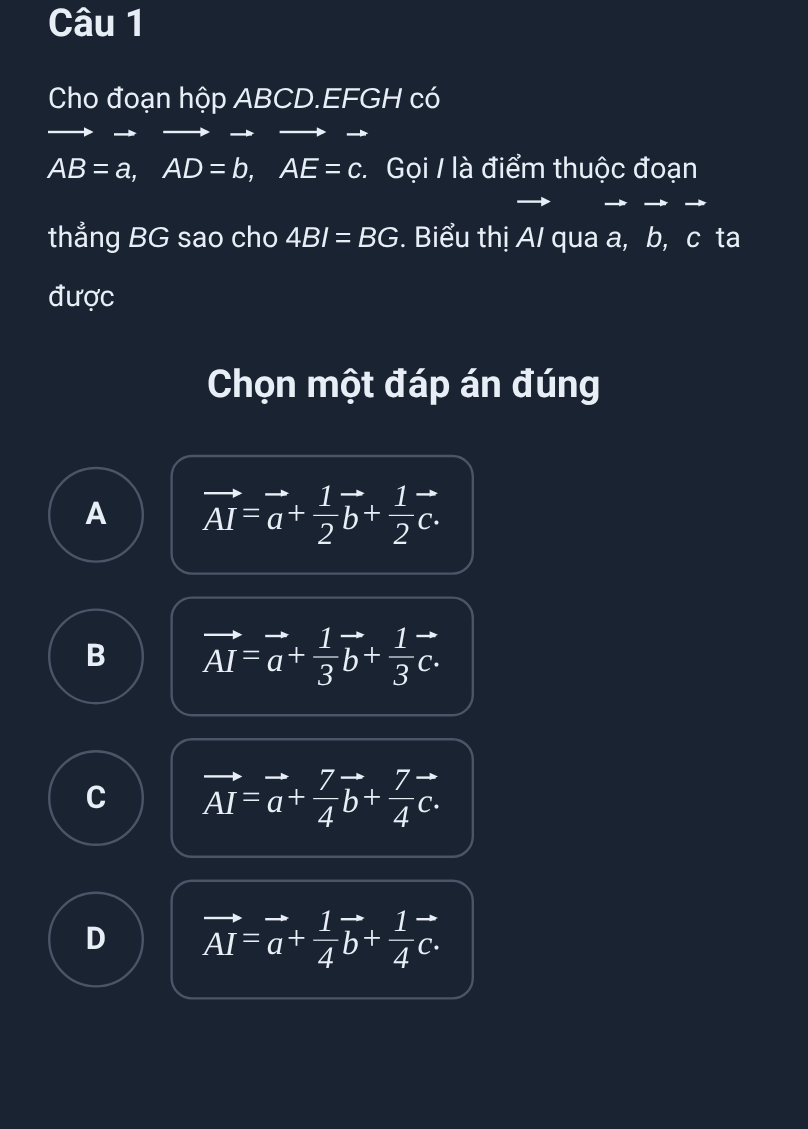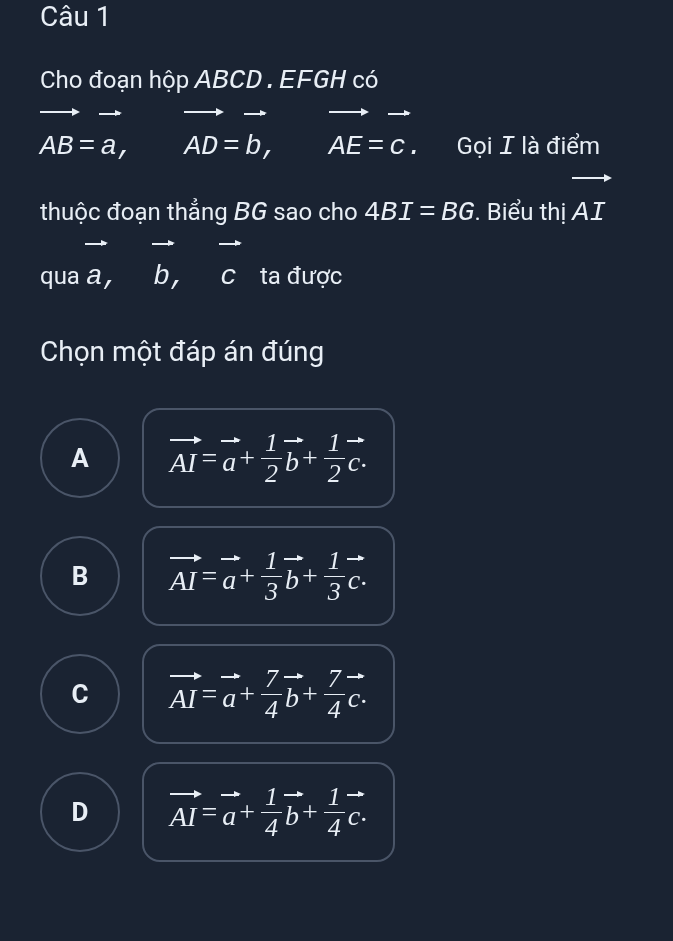--- a/index.html
+++ b/index.html
@@ -10,33 +10,33 @@
     body {
       background: #1a2332;
       color: #e8eef5;
       font-family: -apple-system, BlinkMacSystemFont, 'Segoe UI', Roboto, sans-serif;
       width: 673px;
       height: 941px;
       padding: 0 40px;
       overflow: hidden;
     }
     .question-header {
-      font-size: 28px;
-      font-weight: 400;
+      font-size: 32px;
+      font-weight: 700;
       margin-bottom: 20px;
     }
     .question-body {
       font-size: 24px;
       line-height: 2;
       margin-bottom: 30px;
     }
     .math {
-      font-family: Liberation Mono, monospace;
+      font-family: Liberation Sans, sans-serif;
       font-style: italic;
-      font-size: 28px;
+      font-size: 24px;
     }
     .vec {
       position: relative;
       display: inline-block;
       padding-top: 10px;
     }
     .vec::before {
       content: "";
       position: absolute;
       top: 2px;
@@ -75,23 +75,23 @@
       position: absolute;
       top: -1px;
       right: -5px;
       width: 0;
       height: 0;
       border-left: 7px solid currentColor;
       border-top: 3.5px solid transparent;
       border-bottom: 3.5px solid transparent;
     }
     .instruction {
-      font-size: 28px;
-      font-weight: 400;
-      text-align: left;
+      font-size: 32px;
+      font-weight: 700;
+      text-align: center;
       margin: 30px 0 40px 0;
     }
     .options {
       display: flex;
       flex-direction: column;
       gap: 18px;
       padding-left: 0;
     }
     .option-row {
       display: flex;

